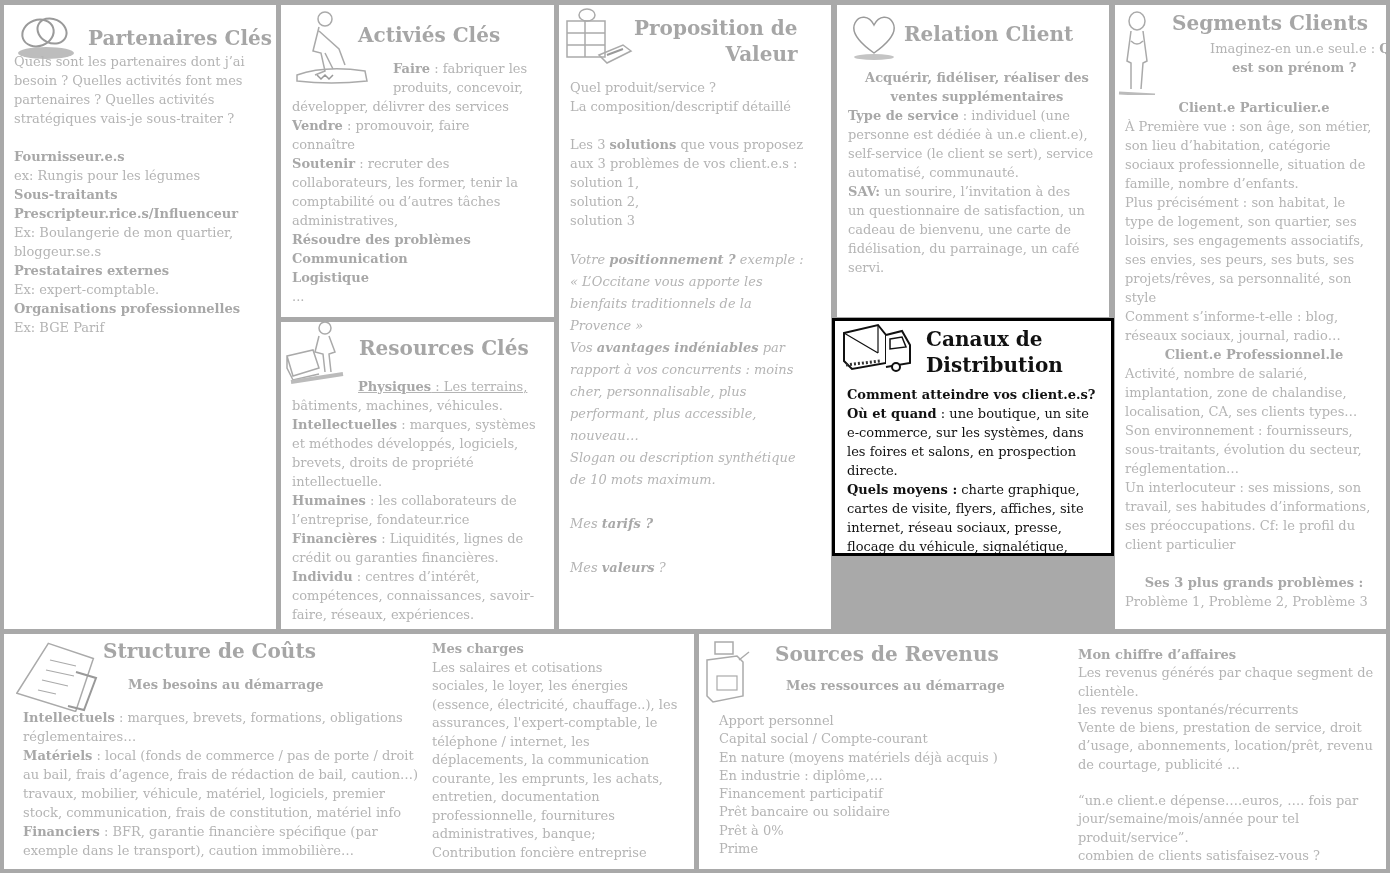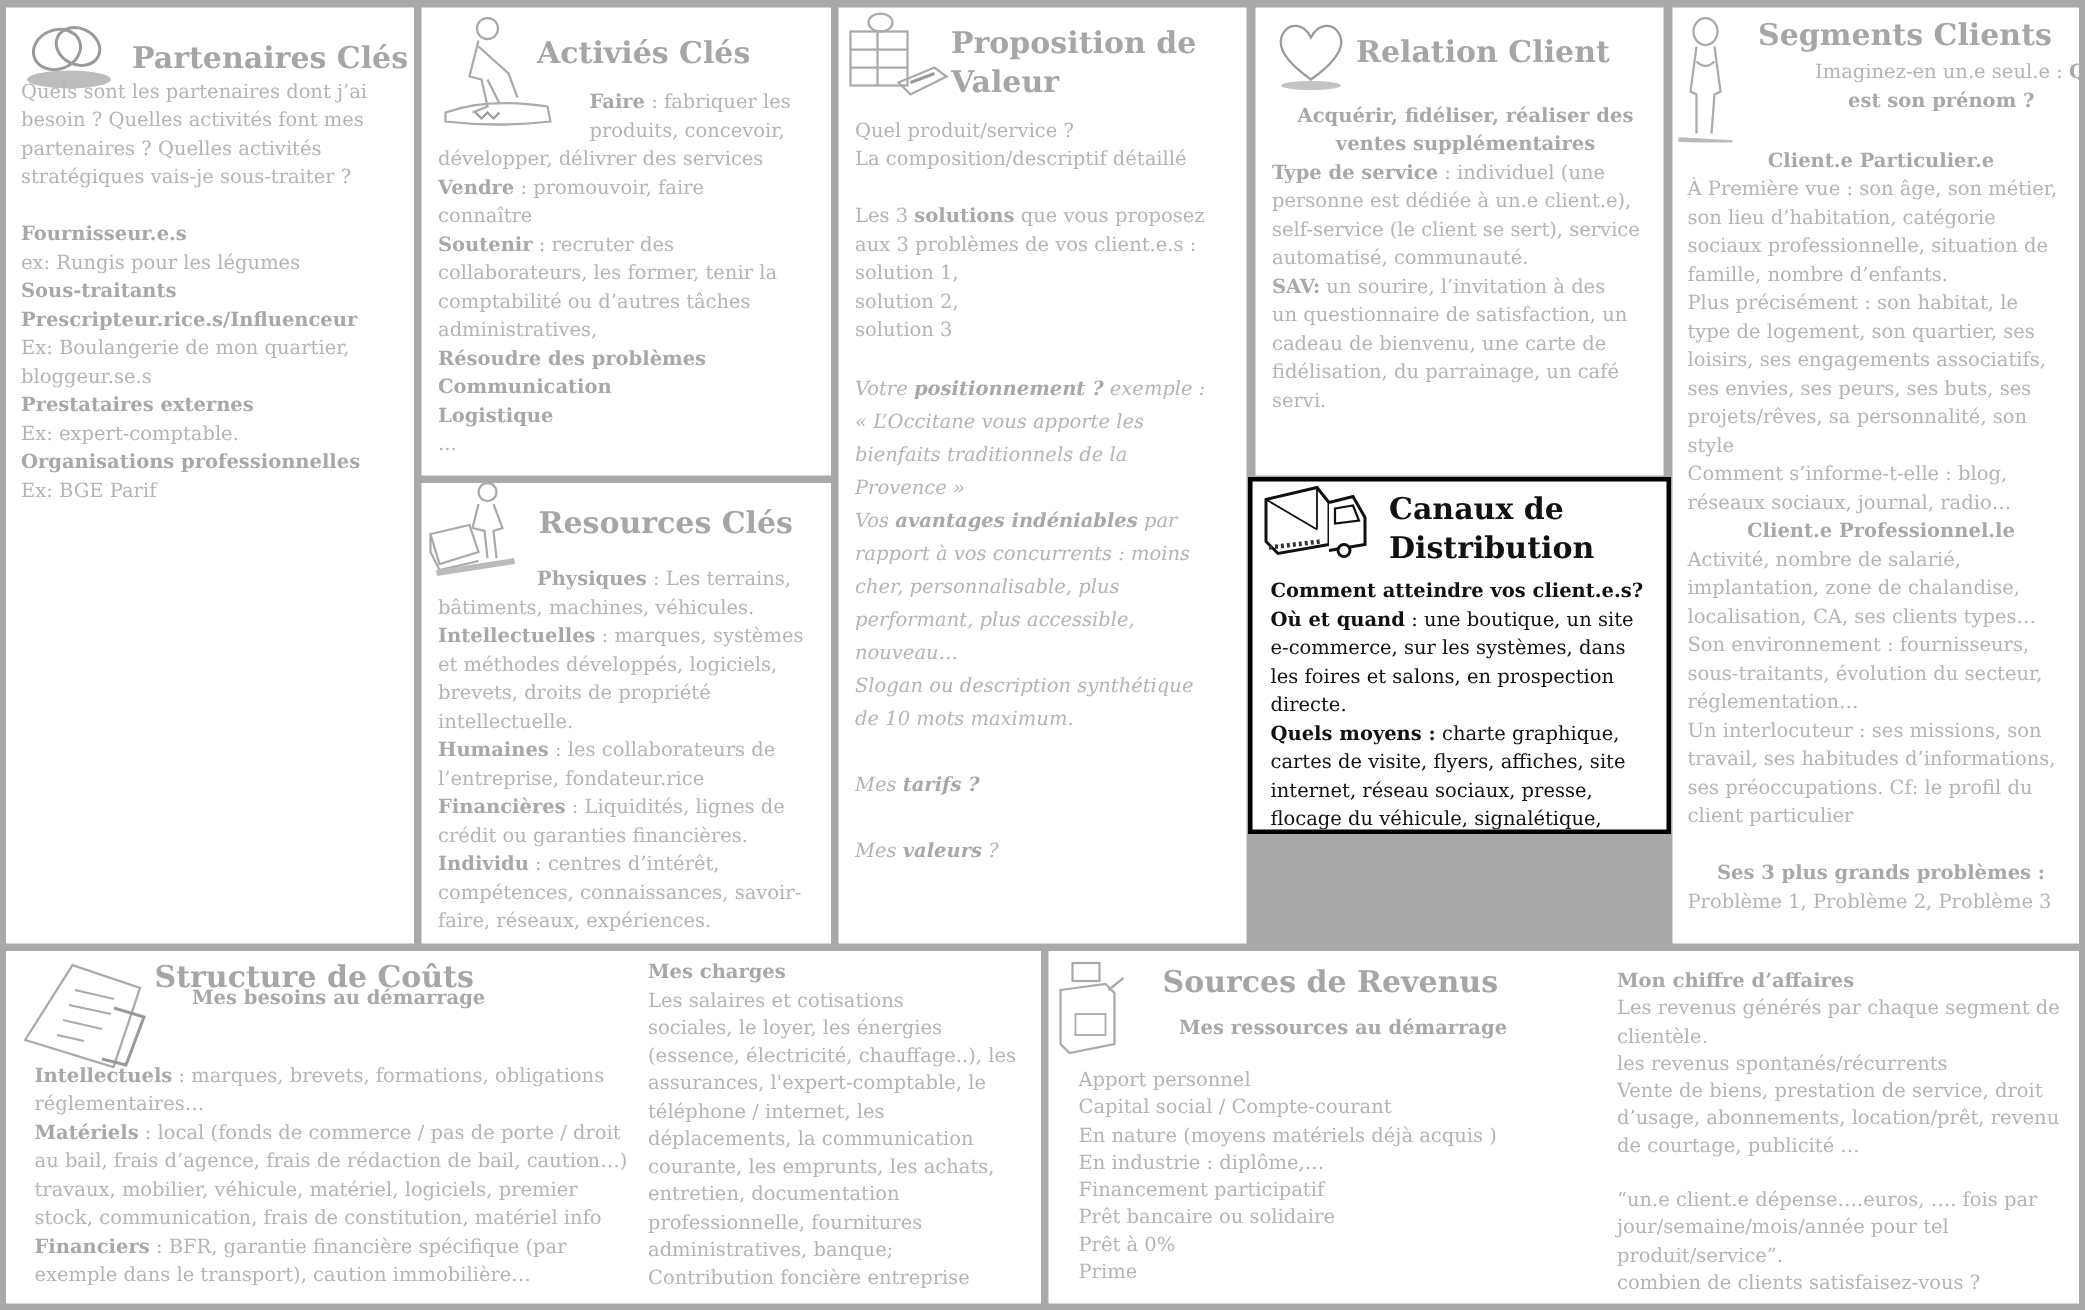--- a/index.html
+++ b/index.html
@@ -97,21 +97,21 @@
   <span class="icon" style="left:2px; top:0px;">
     <svg width="76" height="70" viewBox="0 0 76 70">
       <circle cx="42" cy="6" r="6" fill="none" stroke="#aaa" stroke-width="1.5"></circle>
       <path d="M36 14 L32 30 L40 32 L42 50 M46 14 L52 30 L46 32 L48 50" fill="none" stroke="#aaa" stroke-width="1.5"></path>
       <path d="M4 34 L30 28 L36 46 L10 54 Z M4 34 L4 46 L10 58 L36 52" fill="none" stroke="#aaa" stroke-width="1.5"></path>
       <path d="M8 60 L60 52" stroke="#bbb" stroke-width="4"></path>
     </svg>
   </span>
   <div class="title" style="left:78px; top:14px;">Resources Clés</div>
   <div class="body-text" style="left:11px; top:55px; width:258px;">
-    <span class="line" style="padding-left:66px;"><b>Physiques</b><span> : Les terrains,</span></span>
+    <span class="line" style="padding-left:66px;text-decoration:underline;"><b>Physiques</b><span> : Les terrains,</span></span>
     <span class="line">bâtiments, machines, véhicules.</span>
     <span class="line"><b>Intellectuelles</b><span> : marques, systèmes</span></span>
     <span class="line">et méthodes développés, logiciels,</span>
     <span class="line">brevets, droits de propriété</span>
     <span class="line">intellectuelle.</span>
     <span class="line"><b>Humaines</b><span> : les collaborateurs de</span></span>
     <span class="line">l’entreprise, fondateur.rice</span>
     <span class="line"><b>Financières</b><span> : Liquidités, lignes de</span></span>
     <span class="line">crédit ou garanties financières.</span>
     <span class="line"><b>Individu</b><span> : centres d’intérêt,</span></span>
@@ -123,21 +123,21 @@
 <section class="cell" style="left:559px; top:5px; width:272px; height:624px;">
   <span class="icon" style="left:4px; top:2px;">
     <svg width="70" height="58" viewBox="0 0 70 58">
       <rect x="4" y="14" width="38" height="36" fill="none" stroke="#aaa" stroke-width="1.5"></rect>
       <path d="M4 26 H42 M4 38 H42 M22 14 V50" stroke="#aaa" stroke-width="1.5"></path>
       <ellipse cx="24" cy="8" rx="8" ry="6" fill="none" stroke="#aaa" stroke-width="1.5"></ellipse>
       <path d="M36 48 L60 38 L68 44 L44 56 Z" fill="none" stroke="#aaa" stroke-width="1.5"></path>
       <path d="M44 48 L60 42" stroke="#999" stroke-width="2"></path>
     </svg>
   </span>
-  <div class="title" style="left:75px; top:11px;">
+  <div class="title" style="left:75px; top:11px;text-align:right;">
     <span class="line">Proposition de</span>
     <span class="line" style="margin-top:2px;">Valeur</span>
   </div>
   <div class="body-text" style="left:11px; top:73px; width:258px;">
     <span class="line">Quel produit/service ?</span>
     <span class="line">La composition/descriptif détaillé</span>
     <span class="blank"></span>
     <span class="line"><span>Les 3 </span><b>solutions</b><span> que vous proposez</span></span>
     <span class="line">aux 3 problèmes de vos client.e.s :</span>
     <span class="line">solution 1,</span>
@@ -263,21 +263,21 @@
 
 <section class="cell" style="left:4px; top:634px; width:690px; height:235px;">
   <span class="icon" style="left:12px; top:8px;">
     <svg width="82" height="70" viewBox="0 0 82 70">
       <path d="M30 2 L76 14 L62 68 L2 54 Z" fill="#fff" stroke="#aaa" stroke-width="1.5" transform="rotate(4 40 35)"></path>
       <path d="M34 18 L60 24 M30 28 L58 34 M26 38 L52 44 M22 48 L40 52" stroke="#aaa" stroke-width="1.2"></path>
       <path d="M60 30 L80 36 L68 68 L52 64" fill="none" stroke="#999" stroke-width="2"></path>
     </svg>
   </span>
   <div class="title" style="left:99px; top:5px;">Structure de Coûts</div>
-  <b class="body-text" style="left:124px; top:22px;">Mes besoins au démarrage</b>
+  <b class="body-text" style="left:124px; top:41px;">Mes besoins au démarrage</b>
   <div class="body-text" style="left:19px; top:74px; width:400px;">
     <span class="line"><b>Intellectuels</b><span> : marques, brevets, formations, obligations</span></span>
     <span class="line">réglementaires…</span>
     <span class="line"><b>Matériels</b><span> : local (fonds de commerce / pas de porte / droit</span></span>
     <span class="line">au bail, frais d’agence, frais de rédaction de bail, caution…)</span>
     <span class="line">travaux, mobilier, véhicule, matériel, logiciels, premier</span>
     <span class="line">stock, communication, frais de constitution, matériel info</span>
     <span class="line"><b>Financiers</b><span> : BFR, garantie financière spécifique (par</span></span>
     <span class="line">exemple dans le transport), caution immobilière…</span>
   </div>

